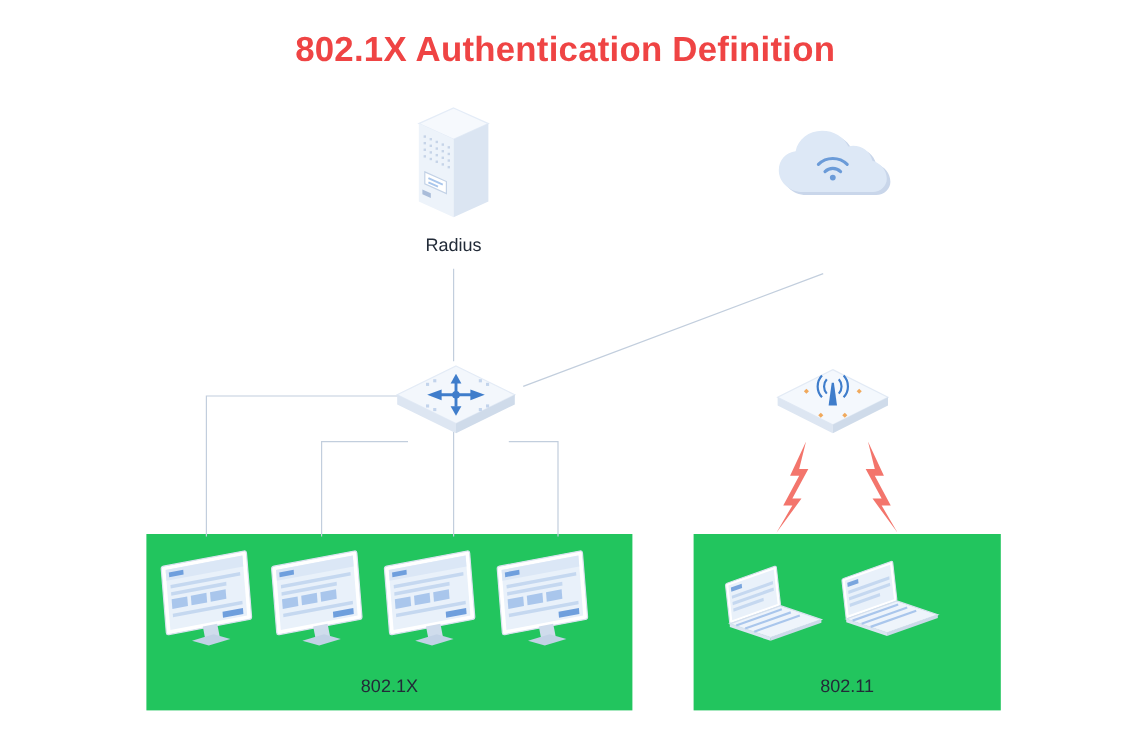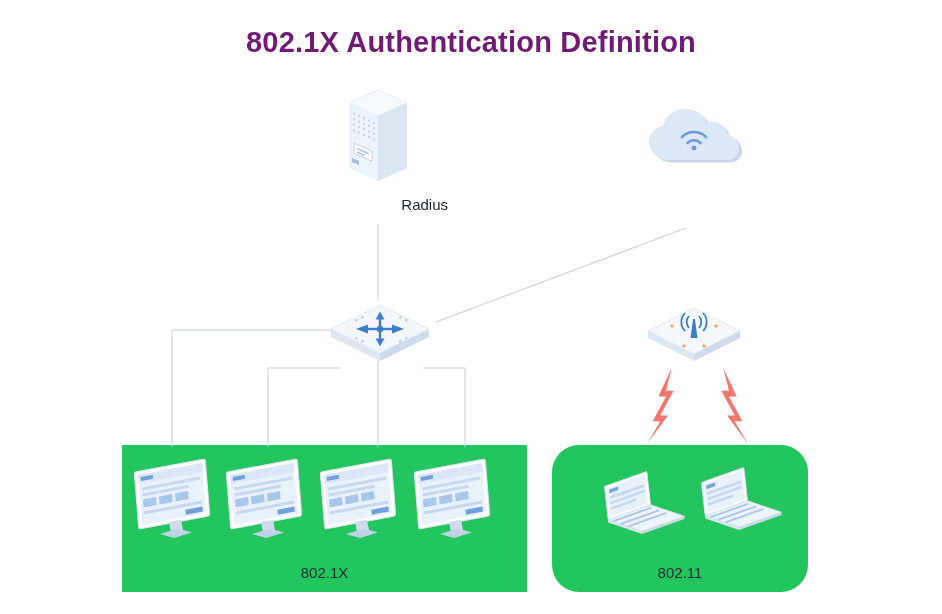--- a/index.html
+++ b/index.html
@@ -2,24 +2,24 @@
 <html><head>
 <meta charset="utf-8">
 <style>
   html,body{margin:0;padding:0;background:#ffffff;}
   .canvas{
     position:relative;width:942px;height:614px;background:#ffffff;
     font-family:"Liberation Sans",sans-serif;overflow:hidden;
   }
   .title{
     position:absolute;top:26px;left:0;right:0;text-align:center;
-    font-size:29px;font-weight:700;color:#701a75;letter-spacing:.2px;
+    font-size:29px;font-weight:700;color:#ef4444;letter-spacing:.2px;
   }
   .node-label{
-    position:absolute;width:140px;text-align:right;
+    position:absolute;width:140px;text-align:center;
     font-size:15px;color:#222b38;
   }
   .zone{position:absolute;background:#22c55e;padding-left:12px;}
   .zone-label{
     position:absolute;left:0;right:0;bottom:11px;text-align:center;
     font-size:15px;color:#222b38;
   }
   .abs{position:absolute;}
   svg{display:block;}
 </style>
@@ -71,21 +71,21 @@
         <polygon points="26,0 12,30 20,30 6,56 14,56 0,80 22,50 14,50 28,24 20,24" fill="#f3756c"></polygon>
       </g>
     </defs>
   </svg>
 
   <div class="title">802.1X Authentication Definition</div>
 
   <div class="zone" style="left:122px;top:445px;width:393px;height:147px;">
     <div class="zone-label">802.1X</div>
   </div>
-  <div class="zone" style="left:552px;top:445px;width:244px;height:147px;border-radius:27px;">
+  <div class="zone" style="left:578px;top:445px;width:244px;height:147px;">
     <div class="zone-label">802.11</div>
   </div>
 
   <svg class="abs" style="left:0;top:0;" width="942" height="614">
     <g fill="none" stroke="#c2cedd" stroke-width="1">
       <polyline points="378,224 378,301"></polyline>
       <polyline points="686,228 436,322"></polyline>
       <polyline points="172,447 172,330 334,330"></polyline>
       <polyline points="268,447 268,368 340,368"></polyline>
       <polyline points="378,360 378,447"></polyline>

